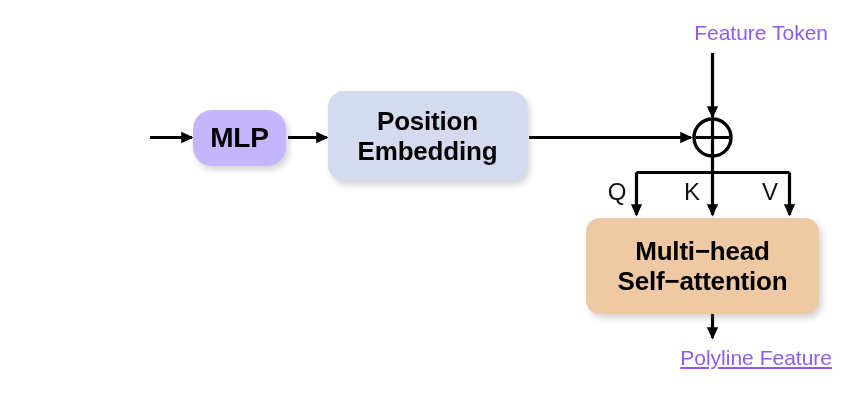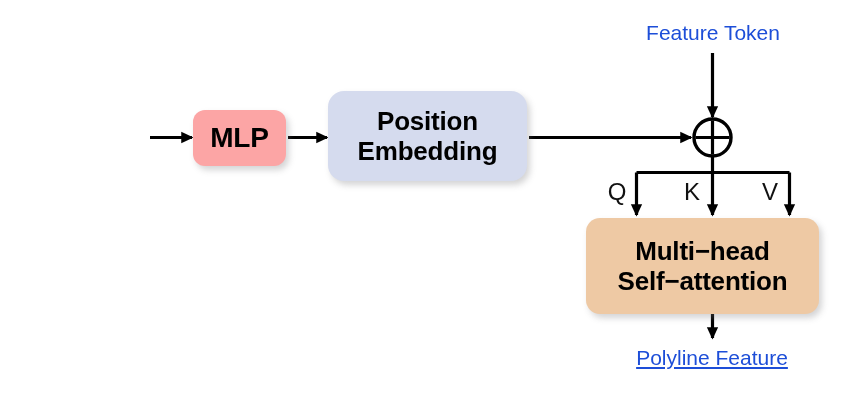--- a/index.html
+++ b/index.html
@@ -40,23 +40,23 @@
     letter-spacing: -0.2px;
     box-shadow: 3px 4px 6px rgba(120,120,125,0.32);
     white-space: pre-line;
   }
 
   .node-mlp {
     left: 193px;
     top: 110px;
     width: 93px;
     height: 56px;
-    background: #fca5a5;
+    background: #c4b5fd;
     font-size: 28px;
-    border-radius: 12px;
+    border-radius: 19px;
   }
 
   .node-pos {
     left: 328px;
     top: 91px;
     width: 199px;
     height: 90px;
     background: #d5dbee;
     font-size: 26px;
     border-radius: 16px;
@@ -67,23 +67,23 @@
     top: 218px;
     width: 233px;
     height: 96px;
     background: #eec9a4;
     font-size: 26px;
     border-radius: 14px;
   }
 
   .txt {
     position: absolute;
-    color: #1d4ed8;
+    color: #8b5cf6;
     white-space: pre-line;
-    text-align: center;
+    text-align: right;
     line-height: 1.2;
   }
 
   .txt-vector-set {
     left: 6px;
     top: 108px;
     width: 140px;
     font-size: 21px;
     font-weight: bold;
     letter-spacing: -0.2px;

